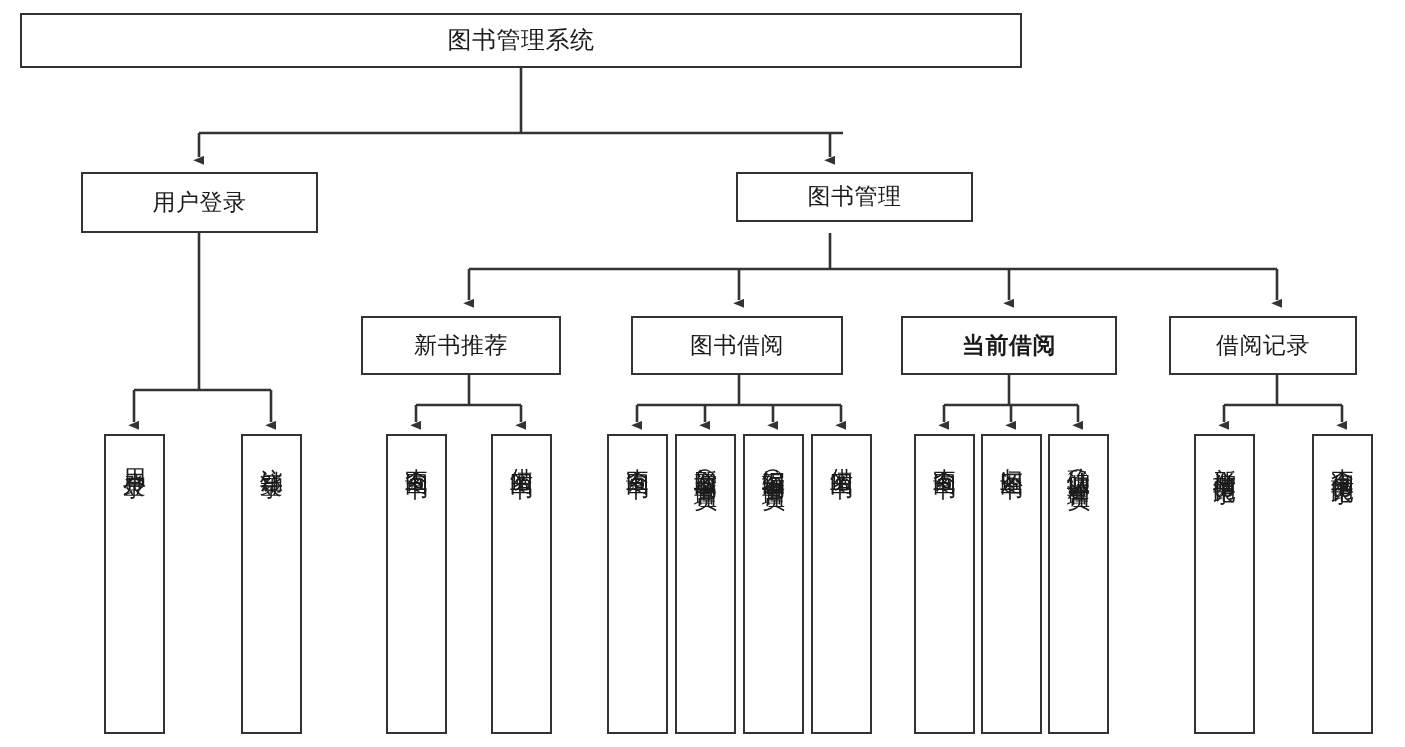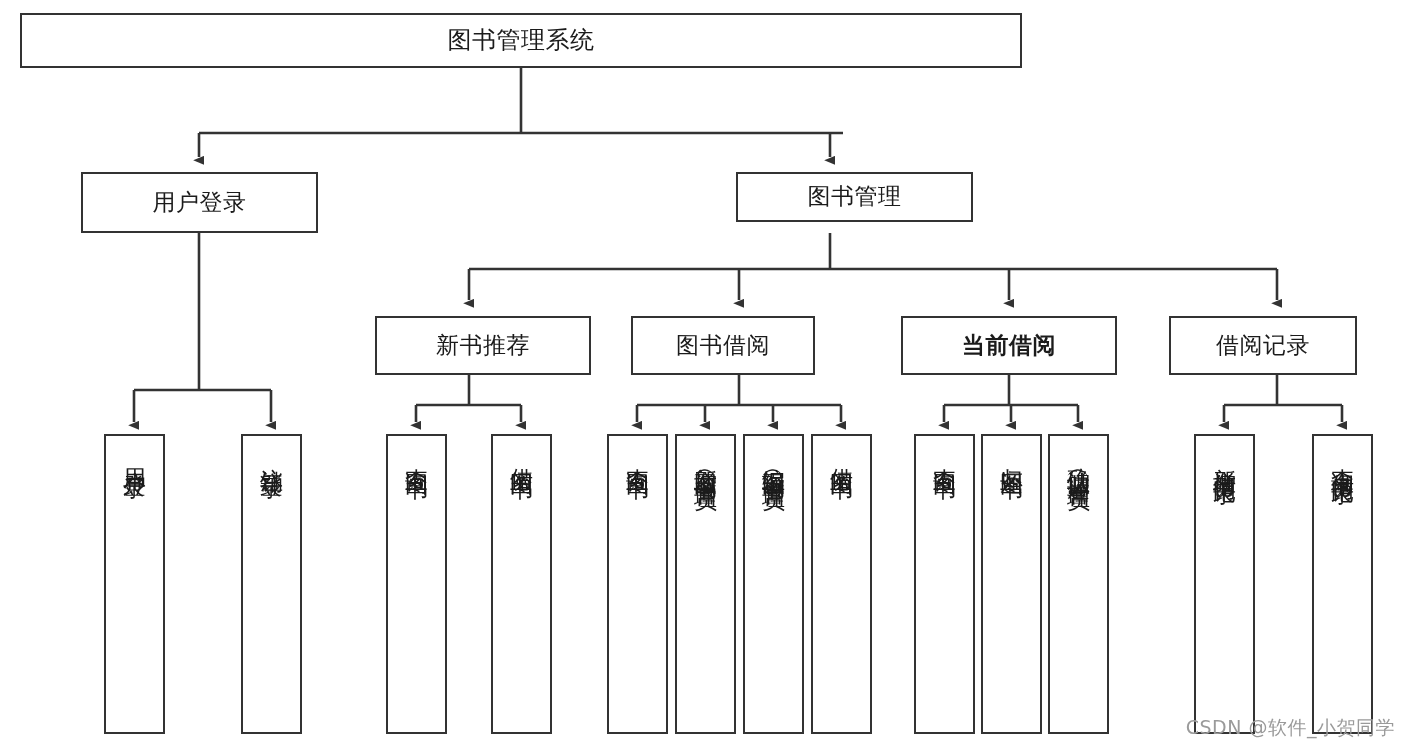--- a/index.html
+++ b/index.html
@@ -133,24 +133,24 @@
     <span class="node-label">图书管理系统</span>
   </div>
 
   <div class="node horiz" style="left:81px; top:172px; width:237px; height:61px;">
     <span class="node-label">用户登录</span>
   </div>
   <div class="node horiz" style="left:712px; top:172px; width:237px; height:50px;margin-left:24px;">
     <span class="node-label">图书管理</span>
   </div>
 
-  <div class="node horiz" style="left:375px; top:316px; width:216px; height:59px;">
+  <div class="node horiz" style="left:361px; top:316px; width:200px; height:59px;">
     <span class="node-label">新书推荐</span>
   </div>
-  <div class="node horiz" style="left:631px; top:316px; width:184px; height:59px;">
+  <div class="node horiz" style="left:631px; top:316px; width:212px; height:59px;">
     <span class="node-label">图书借阅</span>
   </div>
   <div class="node horiz" style="left:901px; top:316px; width:216px; height:59px;font-weight:bold;">
     <span class="node-label">当前借阅</span>
   </div>
   <div class="node horiz" style="left:1169px; top:316px; width:188px; height:59px;">
     <span class="node-label">借阅记录</span>
   </div>
 
   <div class="node vert" style="left:104px; top:434px; width:61px; height:300px;">
@@ -190,15 +190,14 @@
     <span class="node-label">确认归还（管理员）</span>
   </div>
 
   <div class="node vert" style="left:1194px; top:434px; width:61px; height:300px;">
     <span class="node-label">新增借阅记录</span>
   </div>
   <div class="node vert" style="left:1312px; top:434px; width:61px; height:300px;">
     <span class="node-label">查询借阅记录</span>
   </div>
 
-  <div class="watermark">CSDN @软件_小贺同学</div>
 
 </div>
 
 </body></html>

